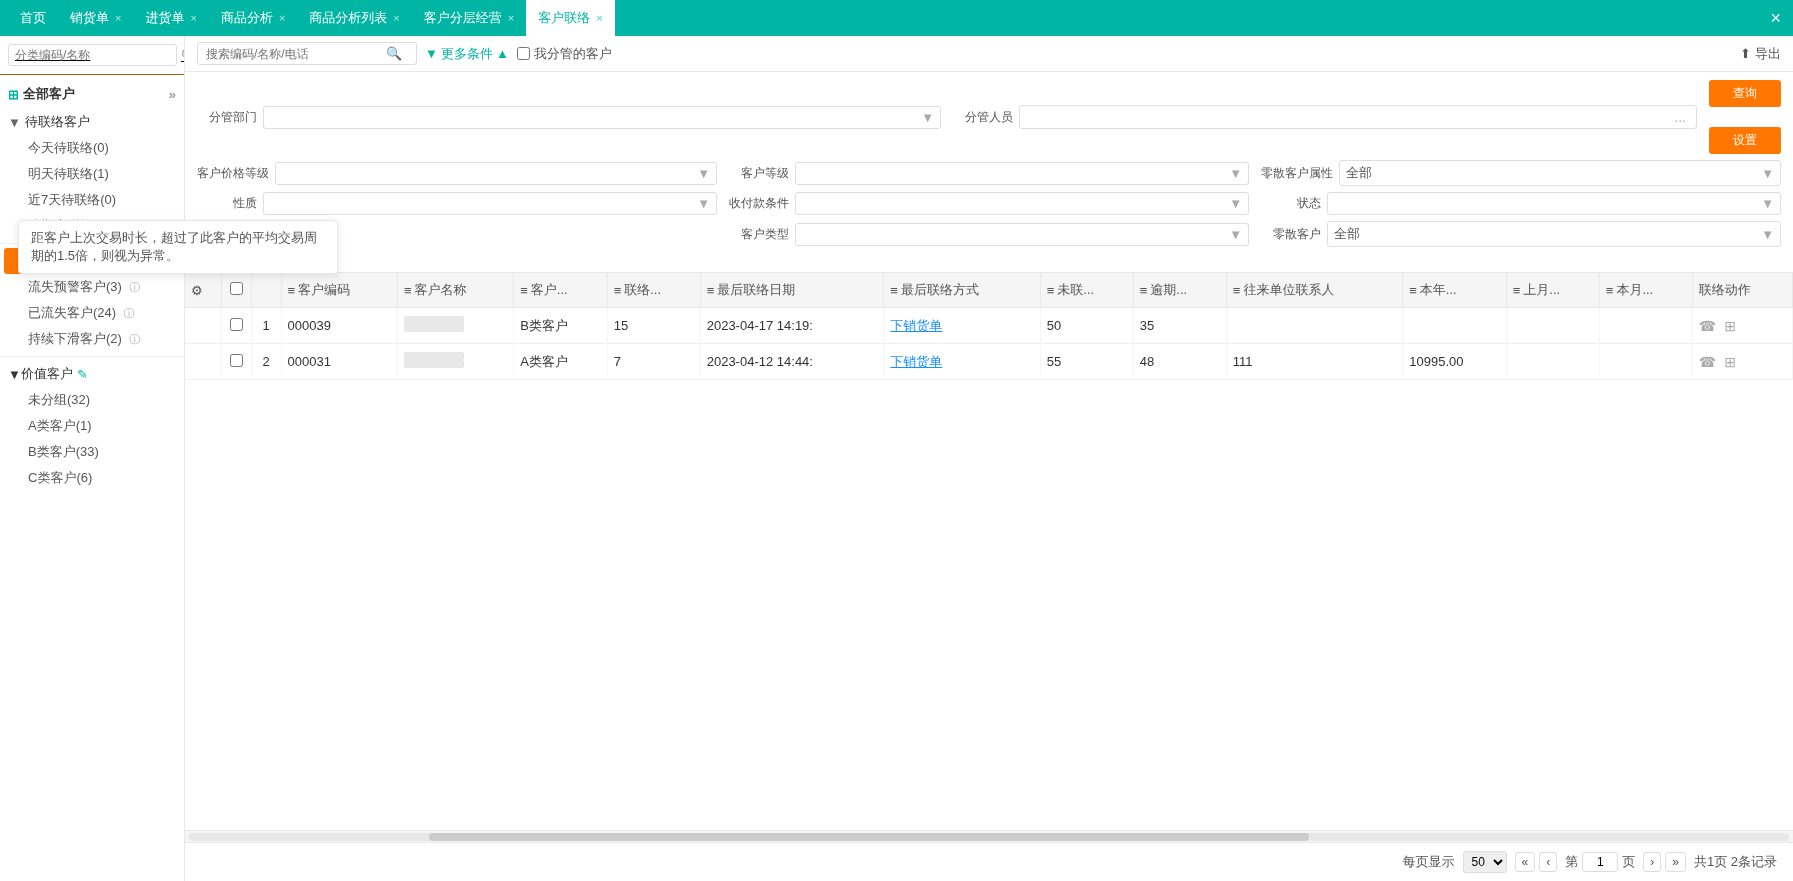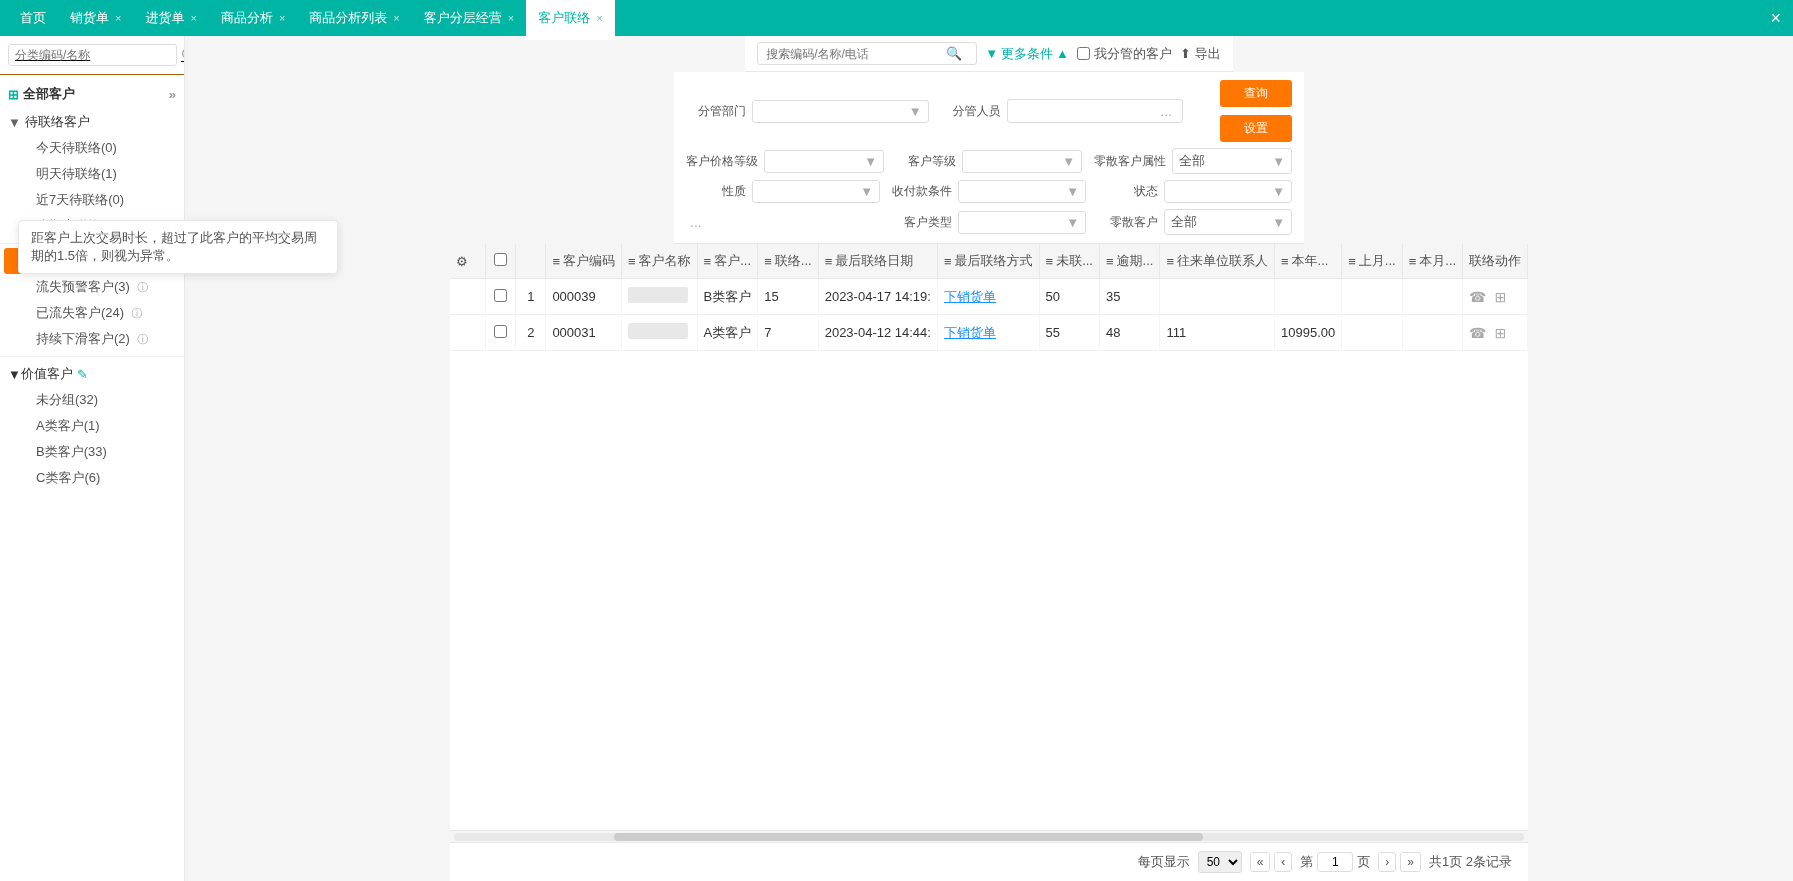--- a/index.html
+++ b/index.html
@@ -105,21 +105,21 @@
       padding: 4px 8px;
       color: #333;
       font-size: 12px;
       cursor: pointer;
     }
     .sidebar-section-title .arrow {
       margin-right: 4px;
       color: #666;
     }
     .sidebar-item {
-      padding: 4px 8px 4px 36px;
+      padding: 4px 8px 4px 28px;
       color: #555;
       font-size: 12px;
       cursor: pointer;
     }
     .sidebar-item.active {
       background: #ff7700;
       color: #fff;
       border-radius: 3px;
       margin: 0 4px;
       padding-left: 16px;
@@ -137,21 +137,20 @@
     .edit-icon { color: #00b5a3; margin-left: 4px; cursor: pointer; }
     .info-icon { color: #aaa; margin-left: 4px; font-size: 11px; }
 
     
     .content-area {
       flex: 1;
       display: flex;
       flex-direction: column;
       background: #f5f5f5;
       overflow: hidden;
-      align-items: center;
     }
 
     
     .filter-bar {
       background: #fff;
       padding: 6px 12px;
       display: flex;
       align-items: center;
       gap: 8px;
       border-bottom: 1px solid #e8e8e8;
@@ -204,21 +203,21 @@
       background: #fff;
       padding: 8px 12px;
       border-bottom: 1px solid #e8e8e8;
     }
     .filter-row {
       display: flex;
       align-items: center;
       gap: 12px;
       margin-bottom: 6px;
     }
-    .filter-row:last-child { margin-bottom: 0; }
+    .filter-row:last-child { margin-bottom: 17px; }
     .filter-field {
       display: flex;
       align-items: center;
       gap: 6px;
       flex: 1;
     }
     .filter-label {
       color: #555;
       font-size: 12px;
       white-space: nowrap;
@@ -263,22 +262,21 @@
       color: #fff;
       border: none;
       border-radius: 3px;
       padding: 5px 24px;
       cursor: pointer;
       font-size: 12px;
     }
     .btn-group-right {
       display: flex;
       flex-direction: column;
-      gap: 8px;
-      margin-left: 25px;
+      gap: 20px;
     }
     .dots-btn {
       color: #aaa;
       cursor: pointer;
       font-size: 14px;
       padding: 0 4px;
     }
 
     
     .table-area {

